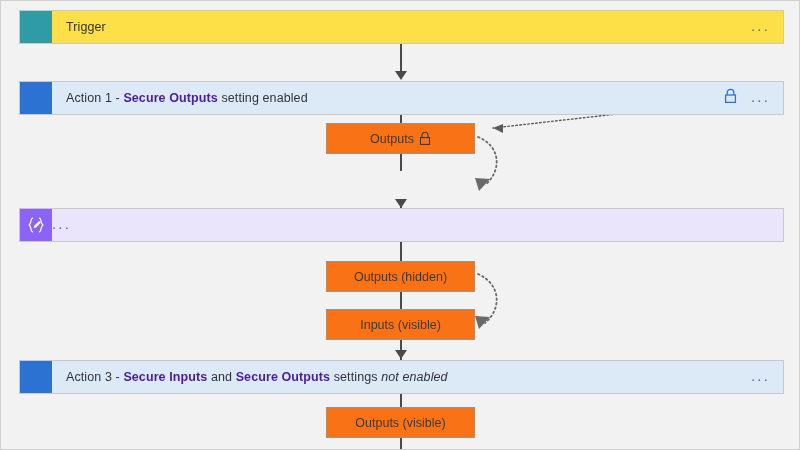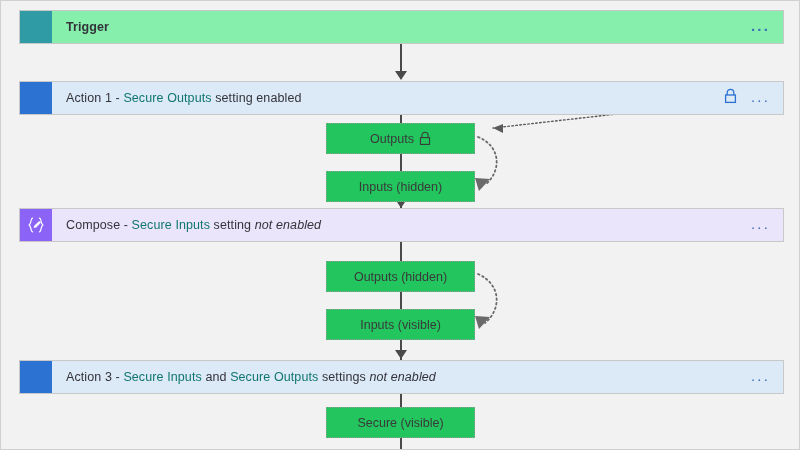--- a/index.html
+++ b/index.html
@@ -43,56 +43,56 @@
     flex: 1 1 auto;
     display: flex;
     align-items: center;
     padding-left: 14px;
     font-size: 12.5px;
     color: #33333a;
     white-space: nowrap;
     position: relative;
   }
   .step-body .txt { letter-spacing: .1px; }
-  .step-body b { font-weight: normal; color: #0f766e; }
+  .step-body b { font-weight: bold; color: #4c1d95; }
   .step-body i { font-style: italic; }
 
   .step-right {
     flex: 0 0 auto;
     display: flex;
     align-items: center;
     gap: 14px;
     padding-right: 13px;
   }
   .ellipsis {
     color: #3b6fb6;
     font-size: 15px;
     letter-spacing: 2.2px;
     line-height: 1;
     user-select: none;
     padding-bottom: 4px;
   }
 
   
-  .step.trigger { background: #86efac; font-weight: bold; }
+  .step.trigger { background: #fde047; }
   .step.trigger .step-icon { background: #2f9ba5; }
   .step.action  { background: #dce9f7; }
   .step.action .step-icon  { background: #2b72d2; }
   .step.compose { background: #ebe5fb; }
   .step.compose .step-icon { background: #8b63f7; }
 
   
   .dbox {
     position: absolute;
     left: 325px;
     width: 149px;
     height: 31px;
     box-sizing: border-box;
     border: 1px dotted #9a9a9a;
-    background: #22c55e;
+    background: #f97316;
     display: flex;
     align-items: center;
     justify-content: center;
     gap: 5px;
     font-size: 12.5px;
     color: #3a3a3a;
     white-space: nowrap;
   }
 
   
@@ -186,35 +186,29 @@
   <div class="dbox" style="top:122px;">
     <span>Outputs</span>
     <span>
       <svg width="12" height="15" viewBox="0 0 13 16" aria-hidden="true" style="vertical-align:-2px">
         <path d="M3.2 7 V4.6 a3.3 3.3 0 0 1 6.6 0 V7" fill="none" stroke="#3a3a3a" stroke-width="1.2"></path>
         <rect x="1.6" y="7" width="9.8" height="7.4" fill="none" stroke="#3a3a3a" stroke-width="1.2"></rect>
       </svg>
     </span>
   </div>
 
-  <div class="dbox" style="top:170px;">
-    <span>Inputs (hidden)</span>
-  </div>
 
   <div class="step compose" style="top:207px;">
     <div class="step-icon">
       <svg width="22" height="18" viewBox="0 0 22 18" aria-hidden="true">
         <path d="M7.6 2.2 C5.6 2.2 6.4 7.6 4.2 9 C6.4 10.4 5.6 15.8 7.6 15.8" fill="none" stroke="#ffffff" stroke-width="1.2" stroke-linecap="round"></path>
         <path d="M14.4 2.2 C16.4 2.2 15.6 7.6 17.8 9 C15.6 10.4 16.4 15.8 14.4 15.8" fill="none" stroke="#ffffff" stroke-width="1.2" stroke-linecap="round"></path>
         <path d="M8.6 12 L9.4 9.6 L14.2 4.9 L16 6.6 L11.2 11.4 Z" fill="#ffffff" opacity="0.95"></path>
       </svg>
     </div>
-    <div class="step-body">
-      <span class="txt">Compose -&nbsp;<b>Secure Inputs</b>&nbsp;setting&nbsp;<i>not enabled</i></span>
-    </div>
     <div class="step-right">
       <span class="ellipsis">...</span>
     </div>
   </div>
 
   <div class="dbox" style="top:308px;">
     <span>Inputs (visible)</span>
   </div>
 
   <div class="dbox" style="top:260px;">
@@ -225,16 +219,16 @@
     <div class="step-icon"></div>
     <div class="step-body">
       <span class="txt">Action 3 -&nbsp;<b>Secure Inputs</b>&nbsp;and&nbsp;<b>Secure Outputs</b>&nbsp;settings&nbsp;<i>not enabled</i></span>
     </div>
     <div class="step-right">
       <span class="ellipsis">...</span>
     </div>
   </div>
 
   <div class="dbox" style="top:406px;">
-    <span>Secure (visible)</span>
+    <span>Outputs (visible)</span>
   </div>
 
 </div>
 
 </body></html>

